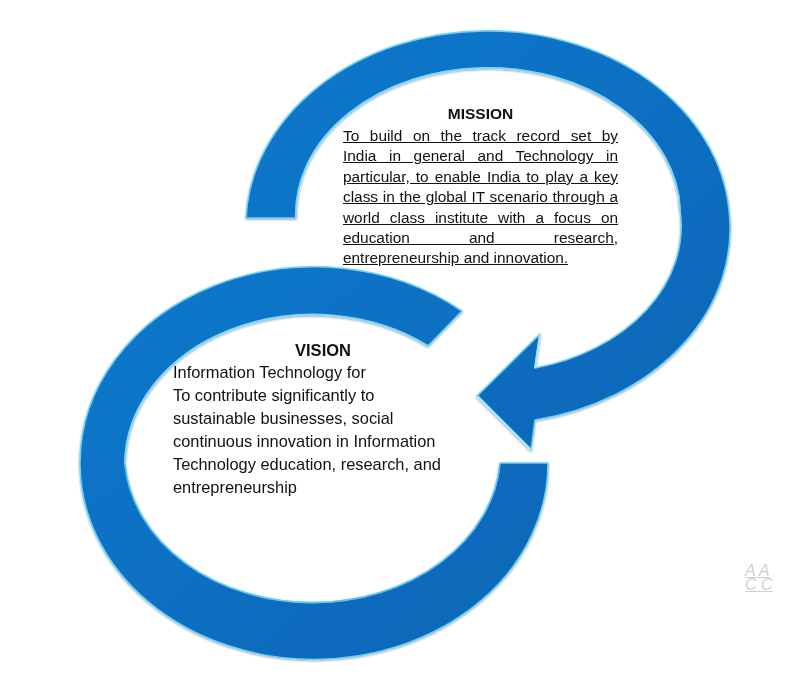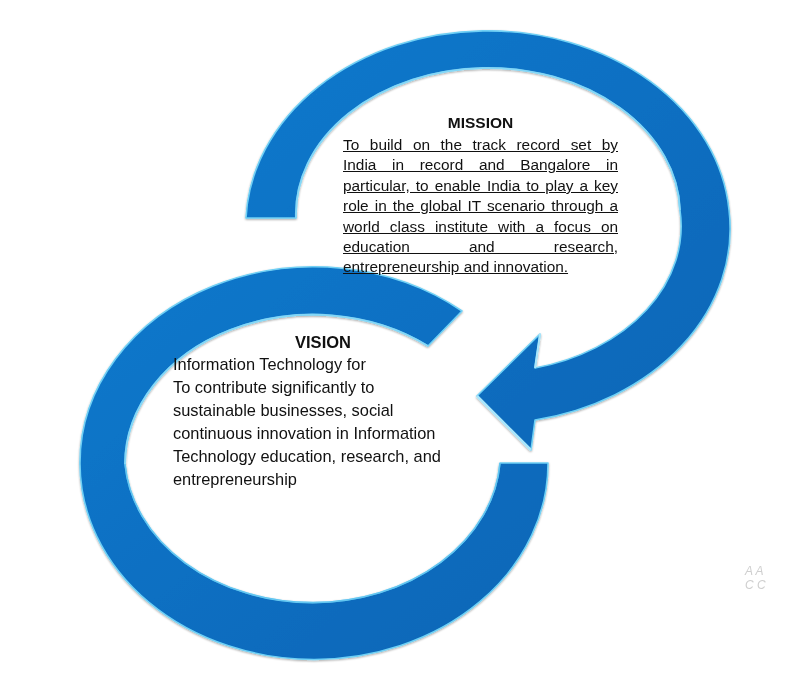--- a/index.html
+++ b/index.html
@@ -1,28 +1,28 @@
 <!DOCTYPE html>
 <html><head>
   <meta charset="utf-8">
   <style>
     html, body { margin: 0; padding: 0; background: #ffffff; }
     body { width: 800px; height: 674px; position: relative; overflow: hidden; font-family: "Liberation Sans", "DejaVu Sans", sans-serif; color: #111; }
     svg.diagram { position: absolute; left: 0; top: 0; }
     .block { position: absolute; }
     .title { font-weight: bold; text-align: center; }
-    .mission { left: 343px; top: 104px; width: 275px; font-size: 15.4px; line-height: 20.4px; margin-top: 9px; }
+    .mission { left: 343px; top: 104px; width: 275px; font-size: 15.4px; line-height: 20.4px; }
     .mission .body { text-align: justify; }
     .mission .line { display: block; text-align: justify; text-align-last: justify; white-space: nowrap; text-decoration: underline; }
     .mission .line.last { text-align-last: left; }
     .mission .title { font-size: 15.5px; line-height: 20px; margin-bottom: 2px; }
-    .vision { left: 173px; top: 331px; width: 320px; font-size: 16.4px; line-height: 23px; }
+    .vision { left: 173px; top: 339px; width: 320px; font-size: 16.4px; line-height: 23px; }
     .vision .title { font-size: 16.5px; line-height: 22px; padding-left: 0; width: 300px; }
     .vision .line { display: block; white-space: nowrap; }
-    .wm { position: absolute; color: #cfcfcf; font-size: 12px; font-style: italic; line-height: 14px; }
+    .wm { position: absolute; color: #cfcfcf; font-size: 16px; font-style: italic; line-height: 14px; text-decoration: underline; }
   </style>
 </head>
 <body>
 
 <svg class="diagram" width="800" height="674" viewBox="0 0 800 674" xmlns="http://www.w3.org/2000/svg">
   <defs>
     <linearGradient id="blueFill" x1="0" y1="0" x2="1" y2="1">
       <stop offset="0" stop-color="#1479cc"></stop>
       <stop offset="0.5" stop-color="#0a6fc2"></stop>
       <stop offset="1" stop-color="#0866b6"></stop>
@@ -69,23 +69,23 @@
     <path d="M 296 218 A 192 146 0 0 1 680 210" fill="none" stroke="#8ad9f7" stroke-width="2" opacity="0.8"></path>
     <path d="M 477 396 L 531 450" fill="none" stroke="#a9e6fb" stroke-width="2.5"></path>
     <path d="M 540 334 L 535 368" fill="none" stroke="#a9e6fb" stroke-width="2"></path>
   </g>
 </svg>
 
 <div class="block mission">
   <div class="title">MISSION</div>
   <div class="body">
     <span class="line">To build on the track record set by</span>
-    <span class="line">India in record and Bangalore in</span>
+    <span class="line">India in general and Technology in</span>
     <span class="line">particular, to enable India to play a key</span>
-    <span class="line">role in the global IT scenario through a</span>
+    <span class="line">class in the global IT scenario through a</span>
     <span class="line">world class institute with a focus on</span>
     <span class="line">education and research,</span>
     <span class="line last">entrepreneurship and innovation.</span>
   </div>
 </div>
 
 <div class="block vision">
   <div class="title">VISION</div>
   <div class="body">
     <span class="line">Information Technology for</span>

